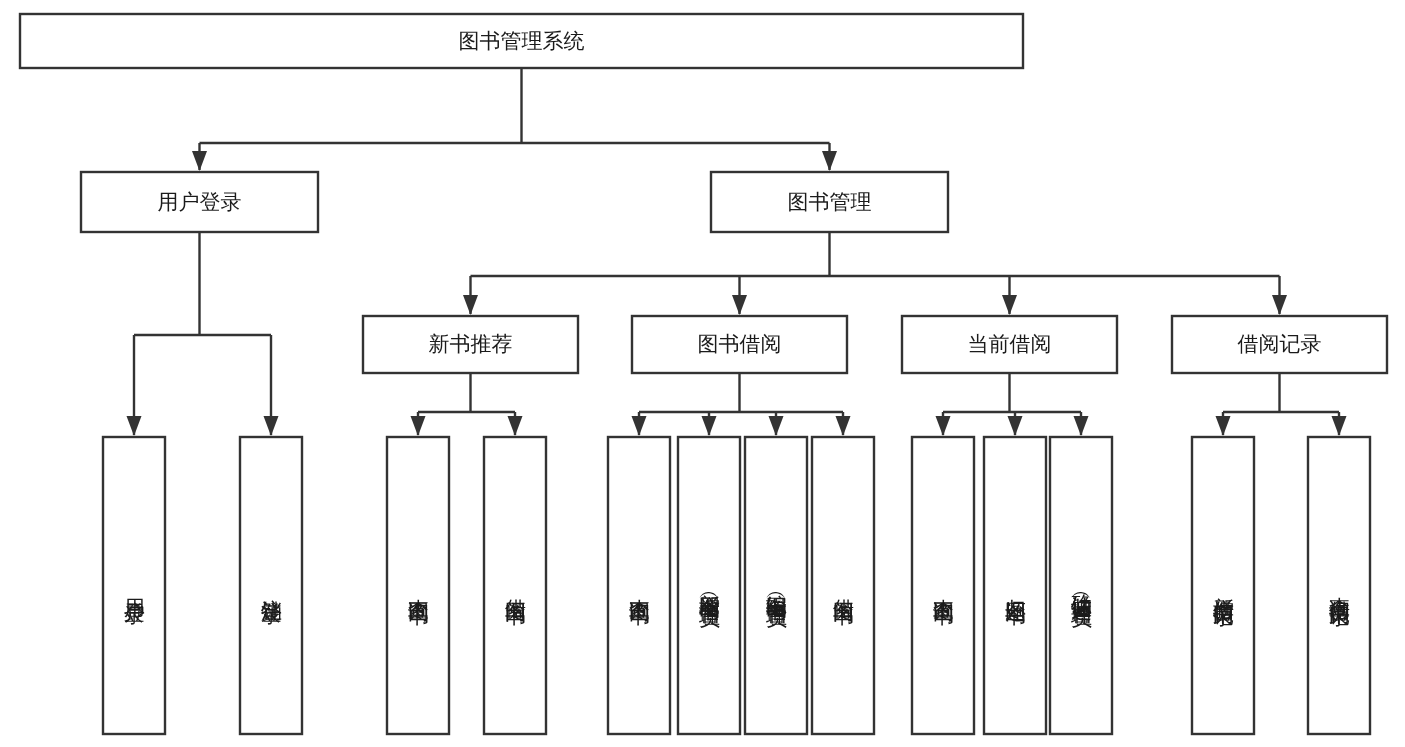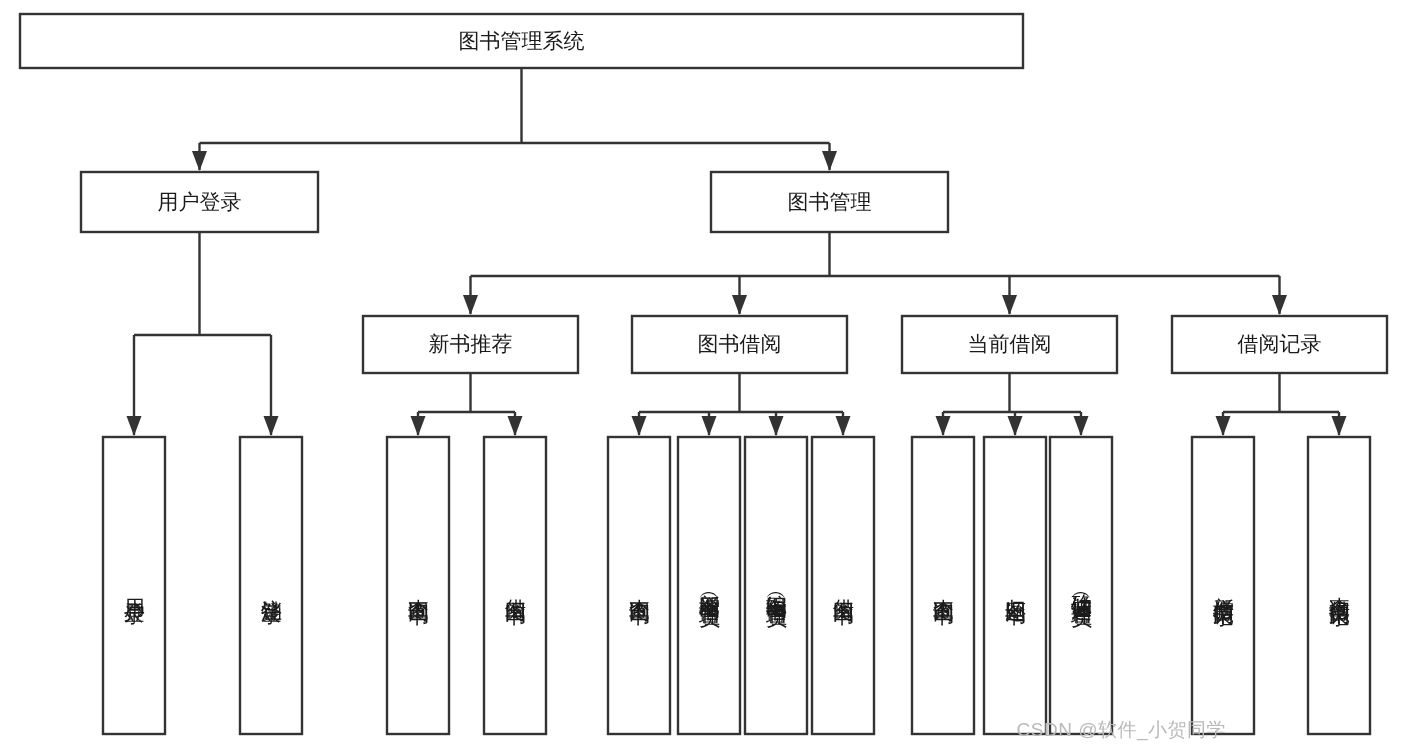--- a/index.html
+++ b/index.html
@@ -177,14 +177,13 @@
       <div class="leaf-label-v" style="left: 678px; top: 437px; width: 62px; height: 297px;">新增图书（管理员）</div>
       <div class="leaf-label-v" style="left: 745px; top: 437px; width: 62px; height: 297px;">编辑图书（管理员）</div>
       <div class="leaf-label-v" style="left: 812px; top: 437px; width: 62px; height: 297px;">借阅图书</div>
       <div class="leaf-label-v" style="left: 912px; top: 437px; width: 62px; height: 297px;">查询图书</div>
       <div class="leaf-label-v" style="left: 984px; top: 437px; width: 62px; height: 297px;">归还图书</div>
       <div class="leaf-label-v" style="left: 1050px; top: 437px; width: 62px; height: 297px;">确认归还（管理员）</div>
       <div class="leaf-label-v" style="left: 1192px; top: 437px; width: 62px; height: 297px;">新增借阅记录</div>
       <div class="leaf-label-v" style="left: 1308px; top: 437px; width: 62px; height: 297px;">查询借阅记录</div>
     </div>
 
-  <div id="watermark">CSDN @软件_小贺同学</div>
 </div>
 
 </body></html>

